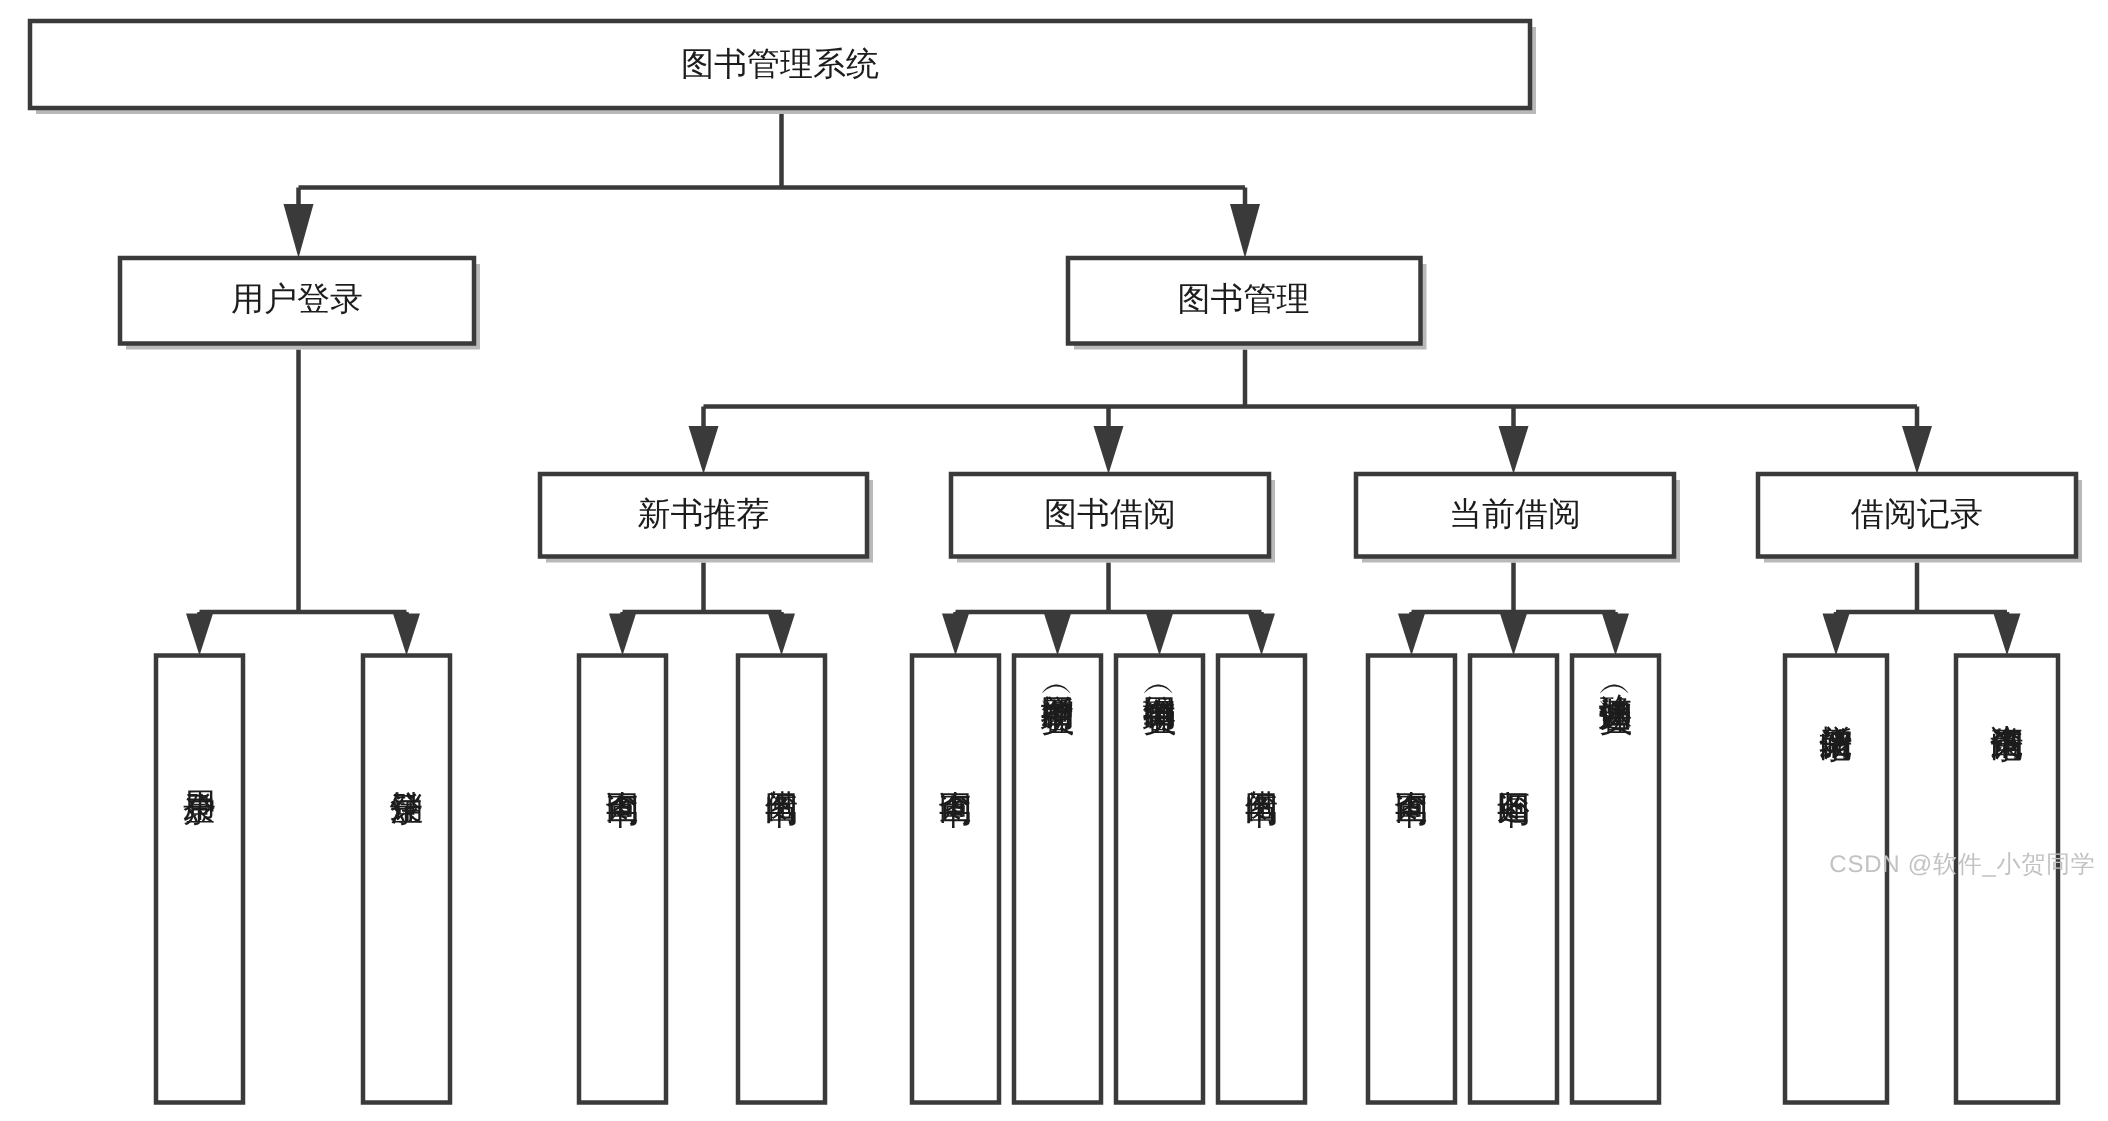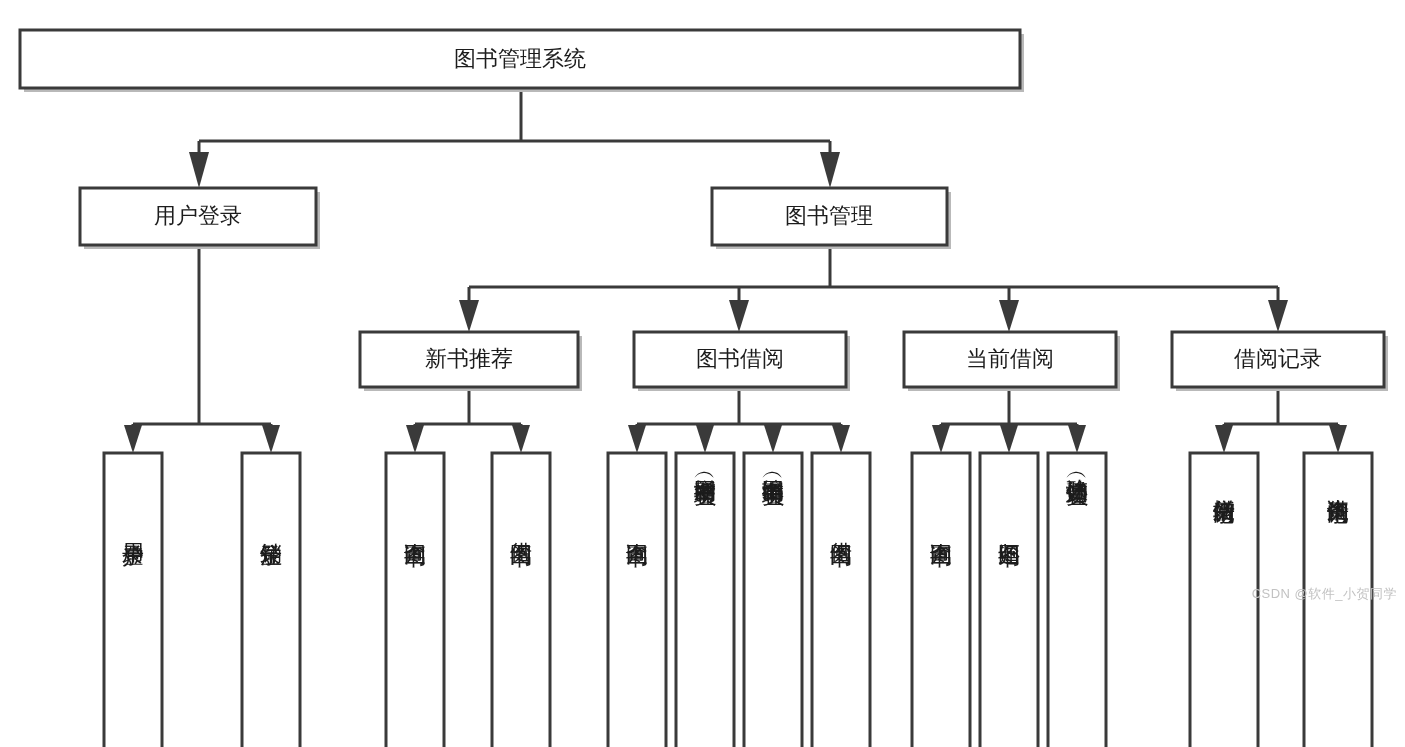--- a/index.html
+++ b/index.html
@@ -10,21 +10,21 @@
   body {
     width: 1405px;
     height: 747px;
     font-family: "Liberation Sans", "DejaVu Sans", sans-serif;
     overflow: hidden;
     position: relative;
   }
   #diagram-root {
     position: absolute;
     left: 0;
-    top: 16px;
+    top: 0;
     width: 1405px;
     height: 591px;
   }
   svg.flow {
     display: block;
     width: 1405px;
     height: 747px;
   }
   .node-box {
     fill: #ffffff;
@@ -67,21 +67,21 @@
     writing-mode: vertical-rl;
     text-orientation: upright;
     letter-spacing: 1px;
     white-space: nowrap;
   }
   .watermark {
     position: absolute;
     right: 8px;
     bottom: 4px;
     font-family: "Liberation Sans", "DejaVu Sans", sans-serif;
-    font-size: 13px;
+    font-size: 16px;
     color: #c2c2c2;
     letter-spacing: 0.5px;
     white-space: nowrap;
   }
 </style>
 </head>
 <body>
 
 <div id="diagram-root">
 

